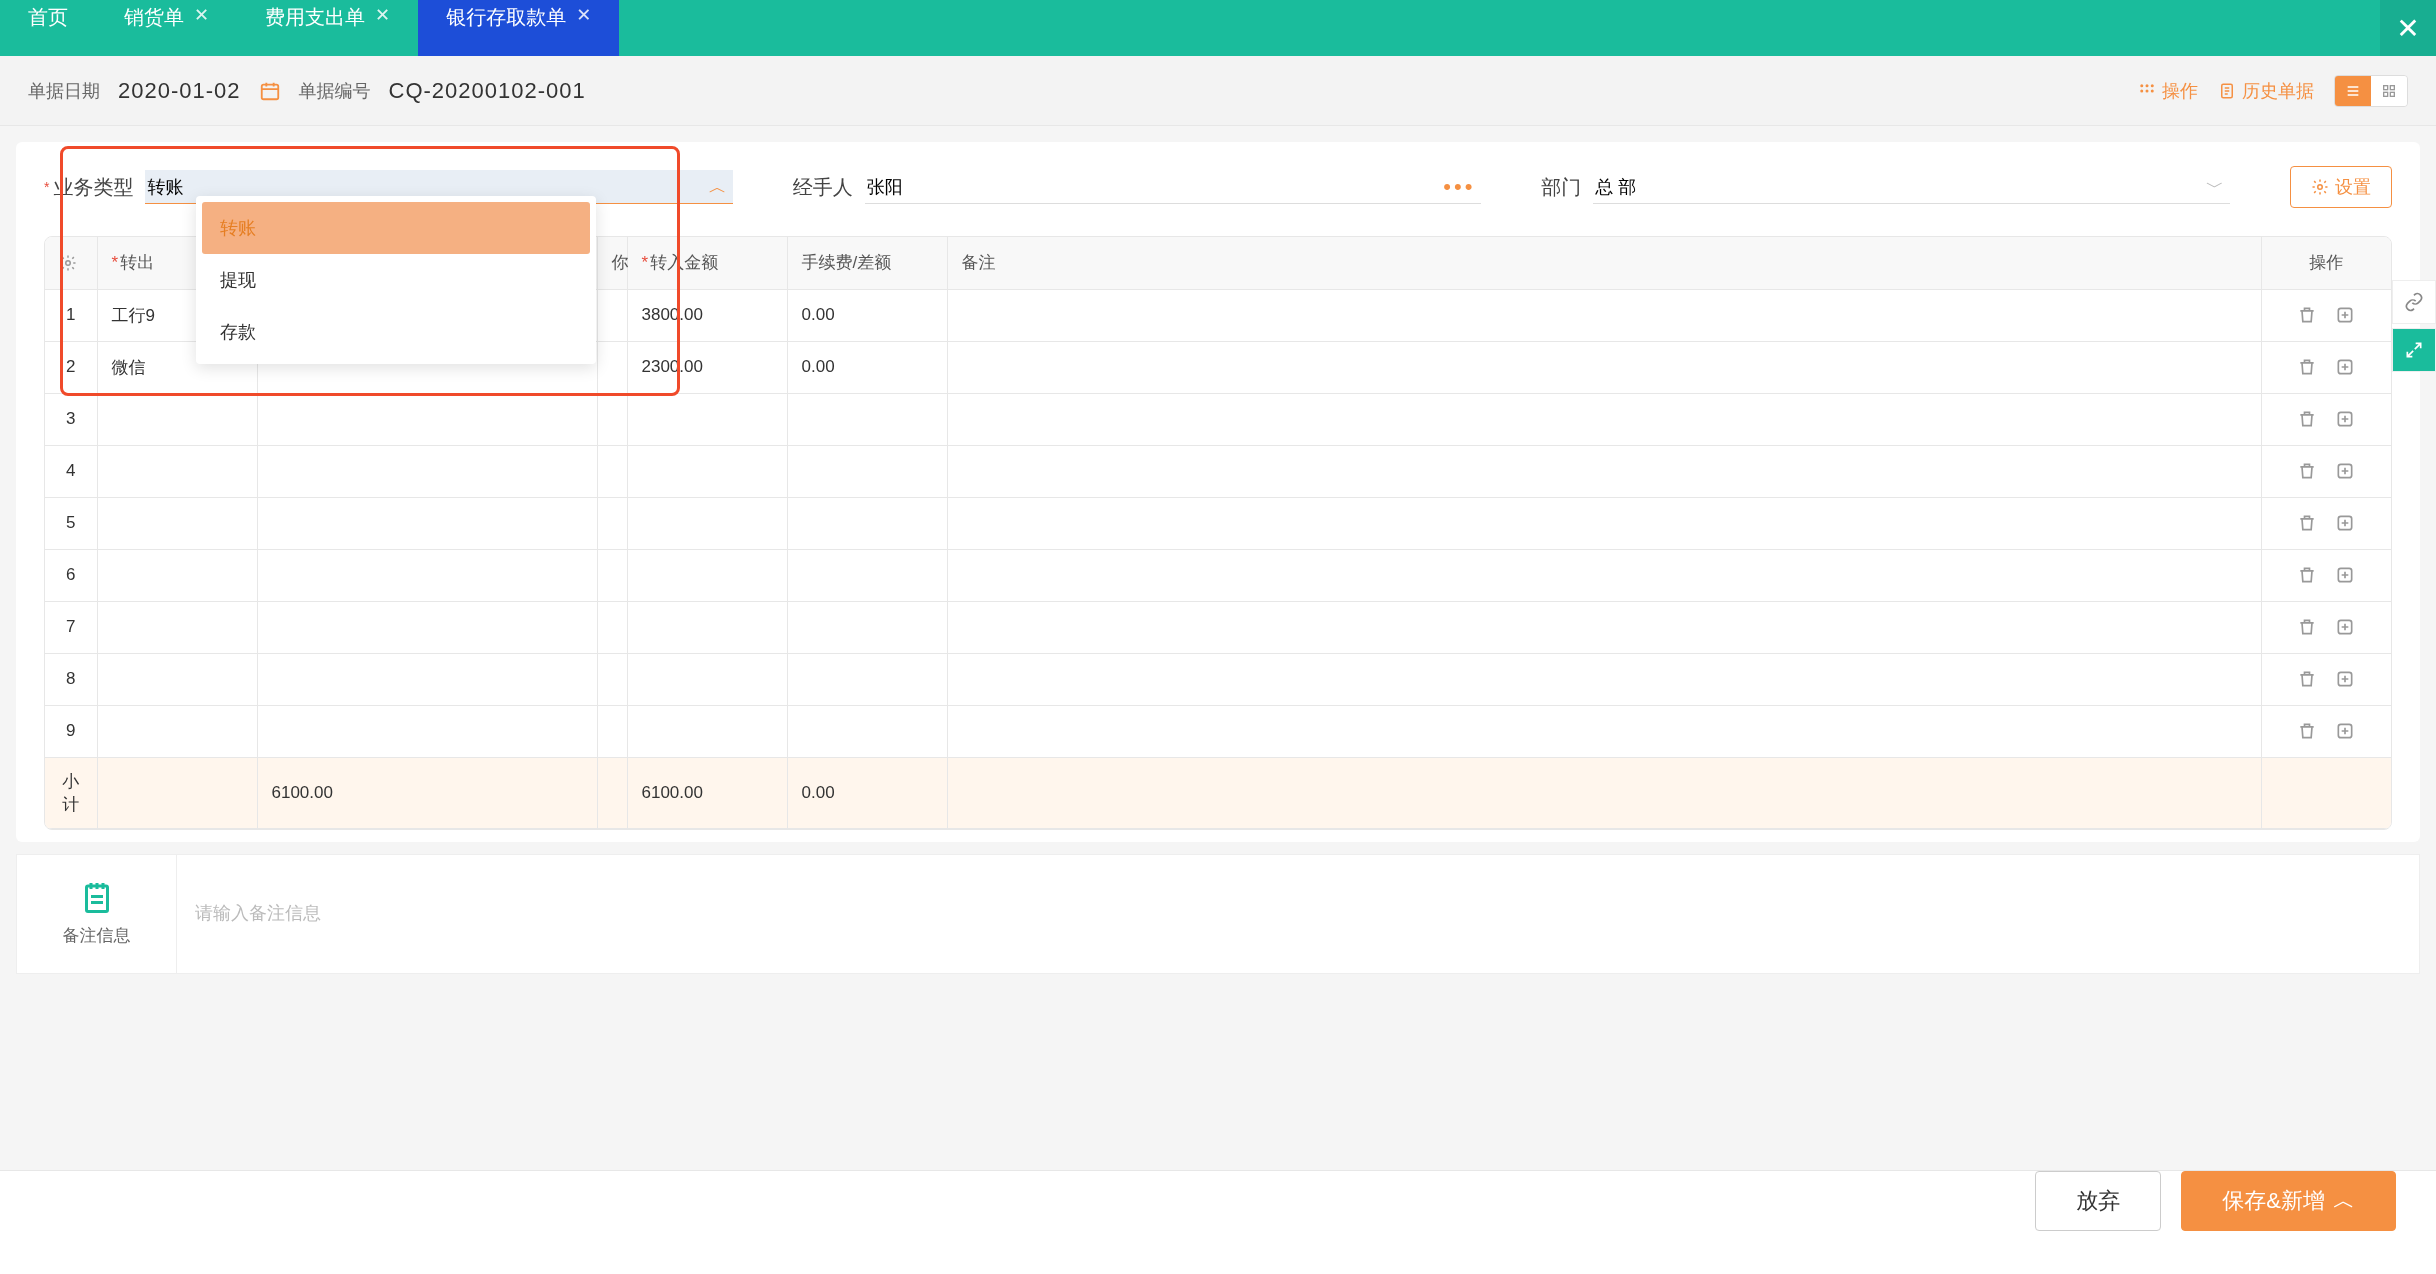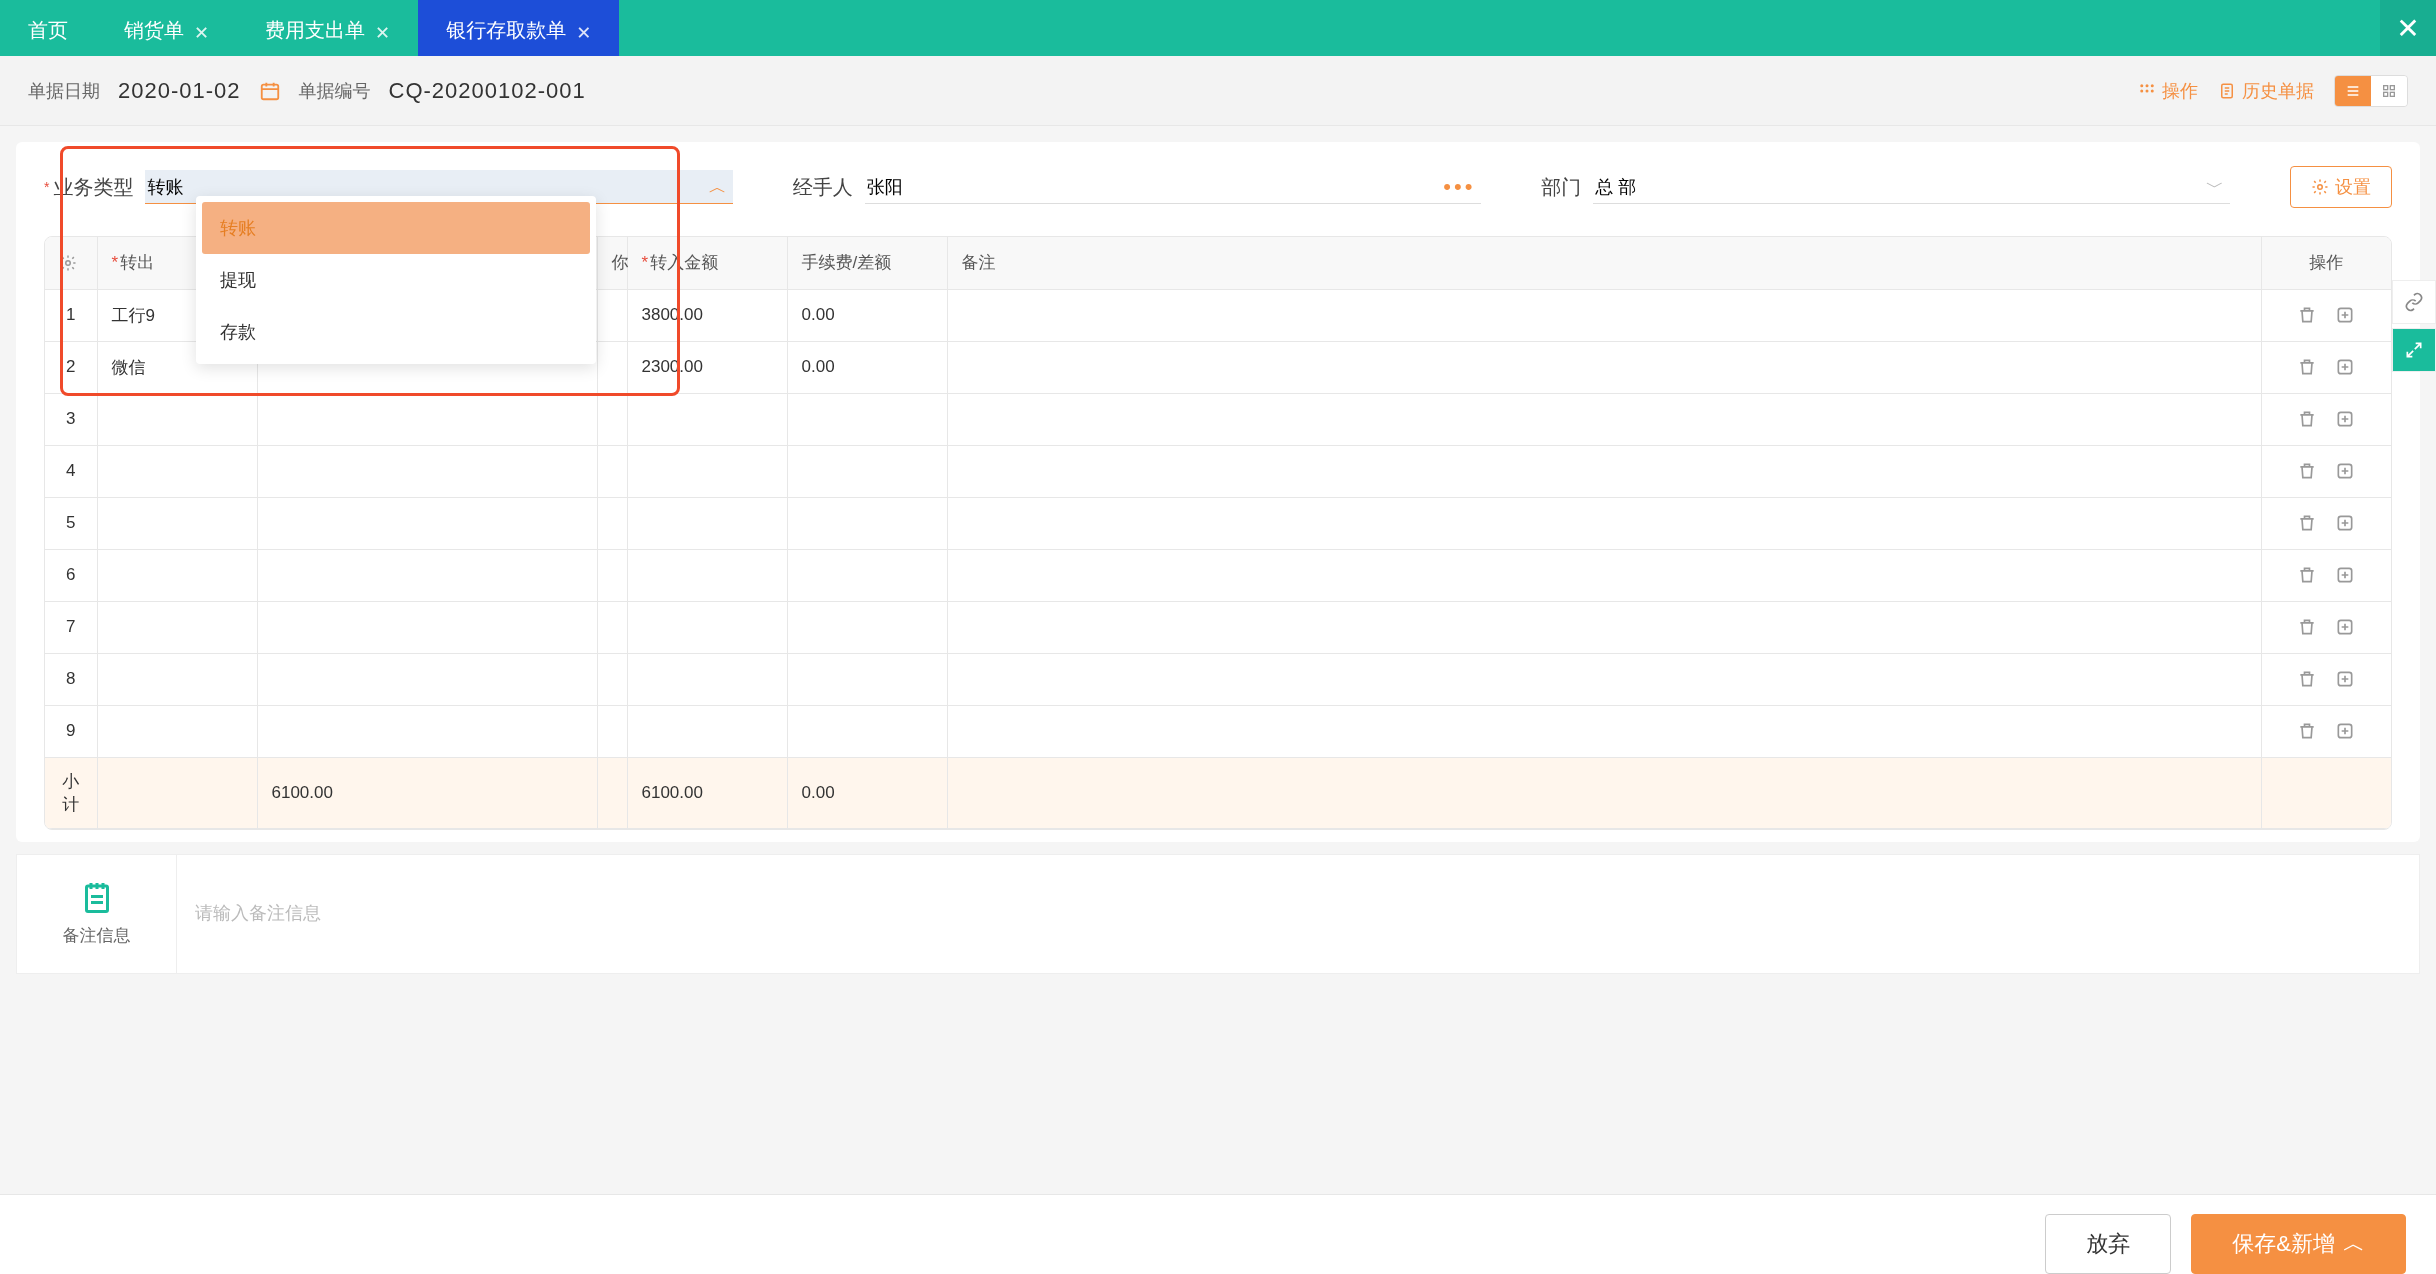--- a/index.html
+++ b/index.html
@@ -1,20 +1,20 @@
 <!DOCTYPE html>
 <html><head>
 <meta charset="utf-8">
 <style>
 * { margin: 0; padding: 0; box-sizing: border-box; }
 body { font-family: -apple-system, "PingFang SC", "Microsoft YaHei", sans-serif; font-size: 14px; color: #333; background: #f5f5f5; width: 2436px; height: 1274px; position: relative; }
 
 
 .tab-bar { height: 56px; background: #1abc9c; display: flex; align-items: stretch; position: relative; }
-.tab { display: flex; align-items: flex-end; padding: 12px 28px; color: #fff; font-size: 20px; cursor: pointer; gap: 10px; }
+.tab { display: flex; align-items: flex-start; padding: 4px 28px; color: #fff; font-size: 20px; cursor: pointer; gap: 10px; }
 .tab.active { background: #1d4ed8; }
 .tab-close { font-size: 18px; opacity: 0.85; cursor: pointer; }
 .tabbar-close { position: absolute; right: 0; top: 0; width: 56px; height: 56px; display: flex; align-items: center; justify-content: center; cursor: pointer; color: #fff; font-size: 28px; background: rgba(0,0,0,0.07); }
 
 
 .info-bar { height: 70px; background: #f3f3f3; display: flex; align-items: center; padding: 0 28px; gap: 18px; border-bottom: 1px solid #e7e7e7; }
 .info-label { color: #666; font-size: 18px; }
 .info-value { color: #333; font-size: 22px; letter-spacing: 1px; }
 .info-spacer { flex: 1; }
 .cal-icon { width: 22px; height: 22px; display: inline-block; color: #f59042; }
@@ -69,21 +69,21 @@
 .req-th { color: #e74c3c; margin-right: 2px; }
 
 
 .remark-section { margin-top: 12px; background: #fff; border: 1px solid #eee; display: flex; align-items: stretch; height: 120px; }
 .remark-left { width: 160px; border-right: 1px solid #eee; display: flex; flex-direction: column; align-items: center; justify-content: center; gap: 8px; color: #666; font-size: 17px; }
 .remark-icon { color: #1abc9c; }
 .remark-input { flex: 1; border: none; padding: 18px; font-size: 18px; color: #333; outline: none; }
 .remark-input::placeholder { color: #bbb; }
 
 
-.footer { position: absolute; bottom: 0; left: 0; right: 0; height: 80px; background: #fff; border-top: 1px solid #e7e7e7; display: flex; align-items: flex-end; justify-content: flex-end; padding: 0 30px; gap: 20px; }
+.footer { position: absolute; bottom: 0; left: 0; right: 0; height: 104px; background: #fff; border-top: 1px solid #e7e7e7; display: flex; align-items: flex-start; justify-content: flex-end; padding: 0 40px; gap: 20px; }
 .btn { padding: 14px 40px; border-radius: 4px; font-size: 22px; cursor: pointer; border: 1px solid #ccc; background: #fff; color: #333; }
 .btn.primary { background: #f59042; border-color: #f59042; color: #fff; display: flex; align-items: center; gap: 8px; }
 
 
 .side-tools { position: absolute; right: 0; top: 280px; width: 44px; display: flex; flex-direction: column; gap: 4px; }
 .side-btn { width: 44px; height: 44px; display: flex; align-items: center; justify-content: center; background: #fff; color: #888; cursor: pointer; border: 1px solid #eee; }
 .side-btn.active { background: #1abc9c; color: #fff; }
 
 svg { display: block; }
 </style>

